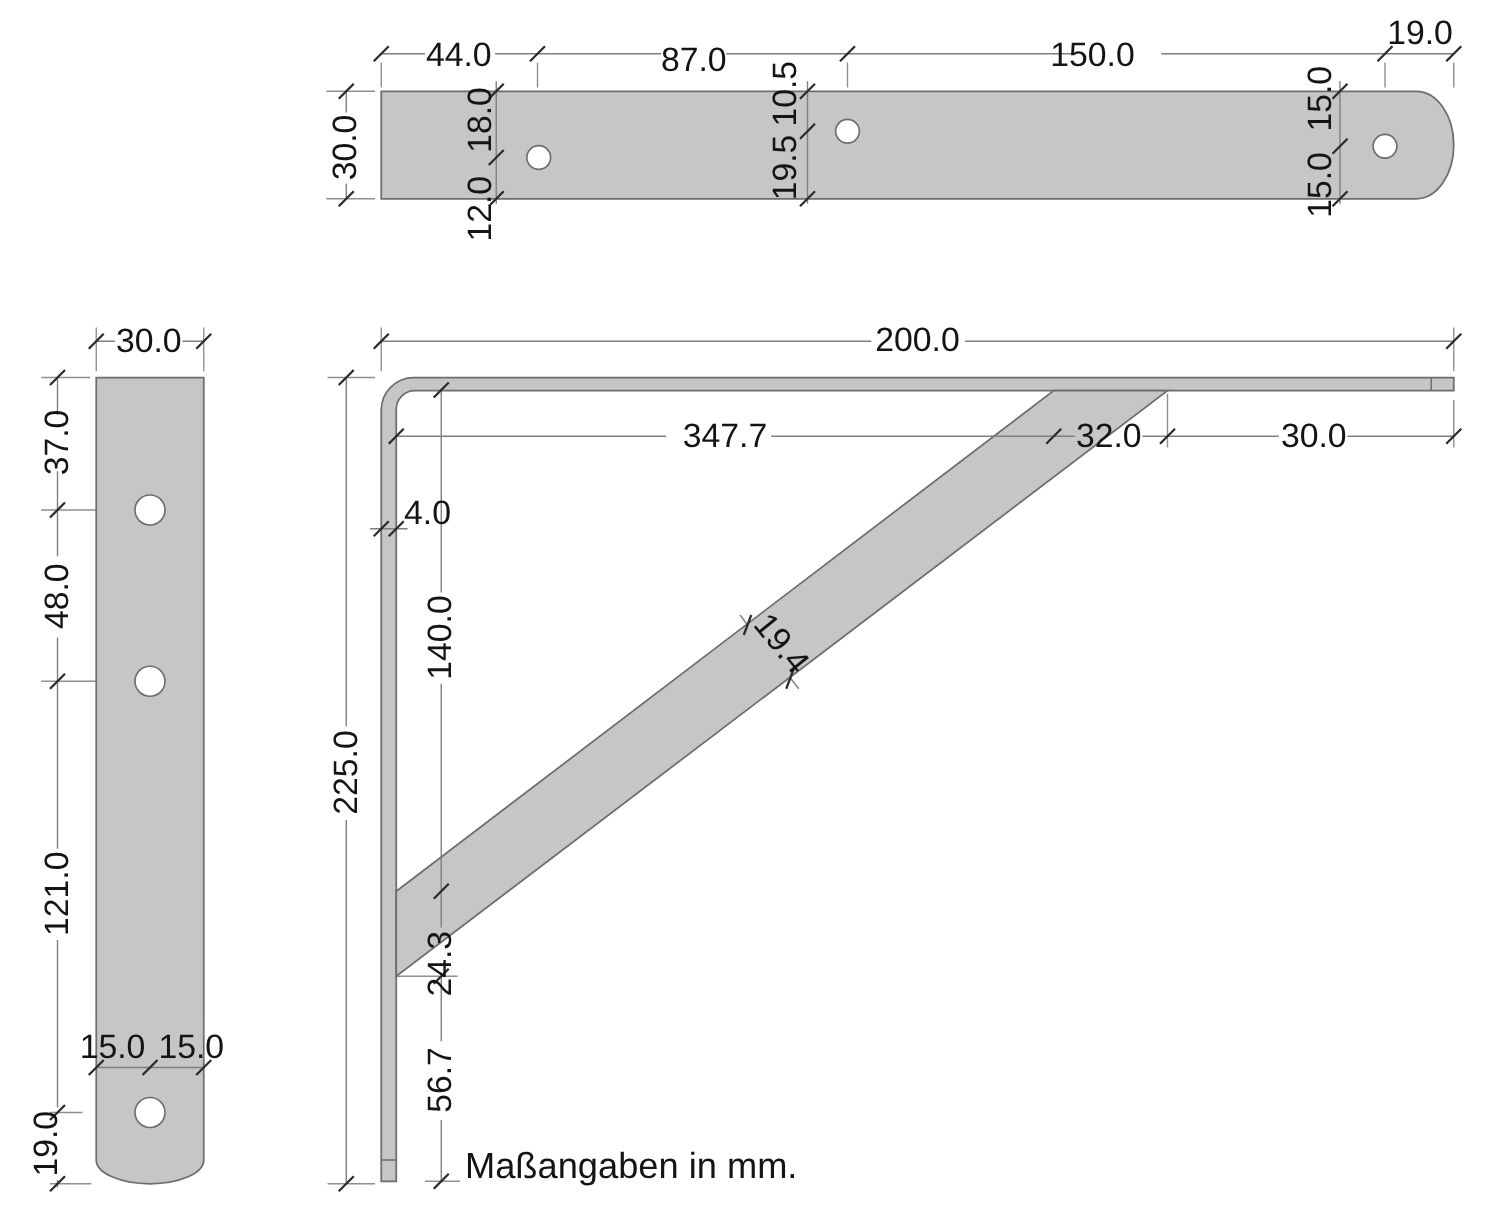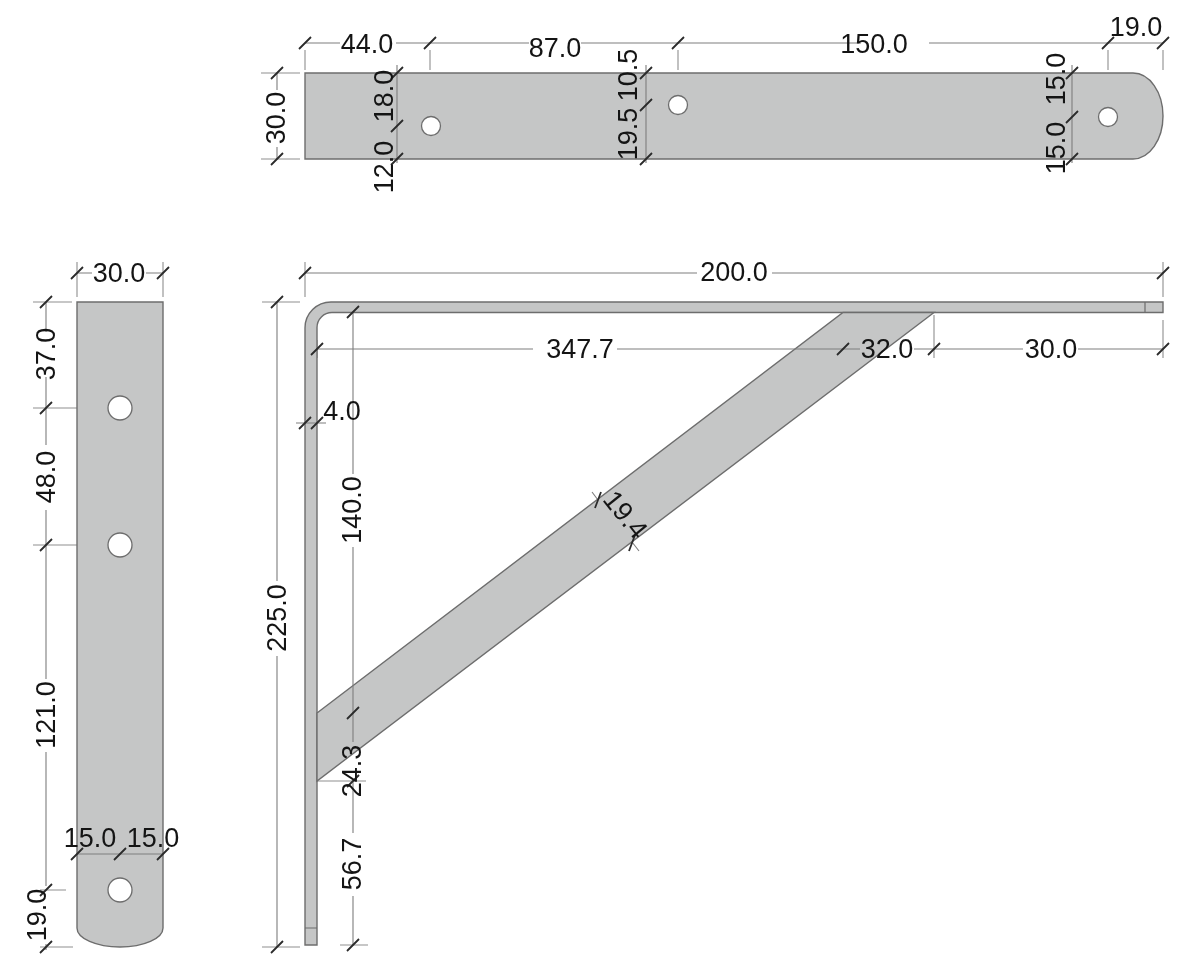--- a/index.html
+++ b/index.html
@@ -107,14 +107,15 @@
   <div class="dim" style="left:580px;top:349px">347.7</div>
   <div class="dim" style="left:887px;top:349px">32.0</div>
   <div class="dim" style="left:1051px;top:349px">30.0</div>
   <div class="dim" style="left:342px;top:411px">4.0</div>
   <div class="dim v" style="left:352px;top:510px">140.0</div>
   <div class="dim v" style="left:352px;top:771px">24.3</div>
   <div class="dim v" style="left:352px;top:864px">56.7</div>
   <div class="dim v" style="left:277px;top:618px">225.0</div>
   <div class="dim d" style="left:625px;top:515px">19.4</div>
 
+  <div class="note">Maßangaben in mm.</div>
 
 </div>
 
 </body></html>

